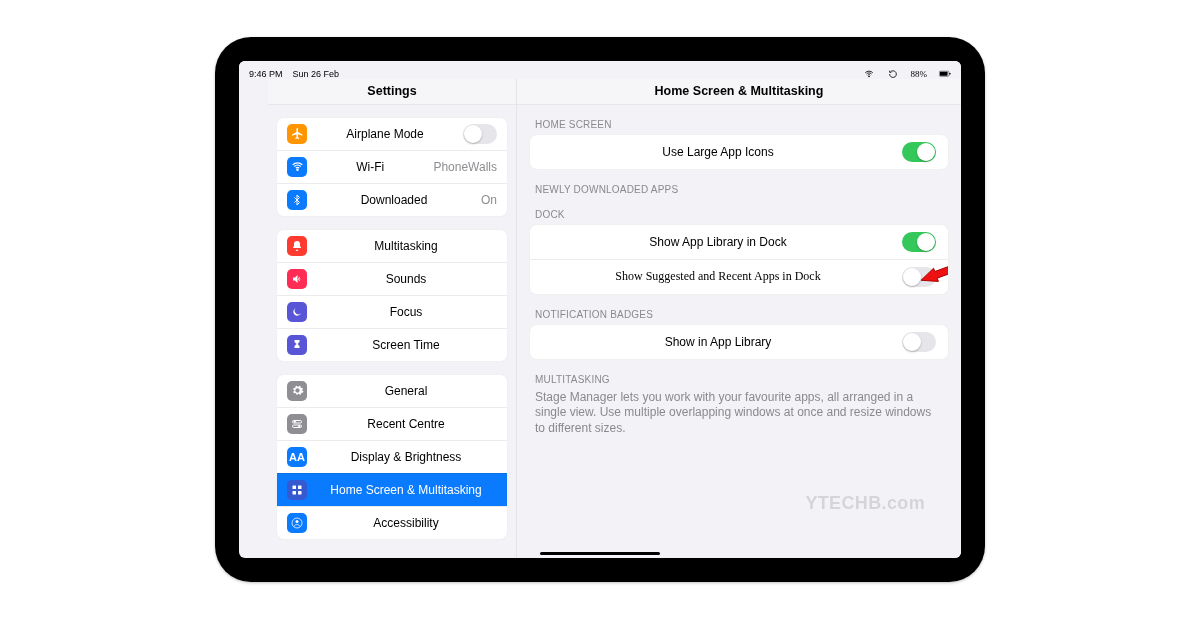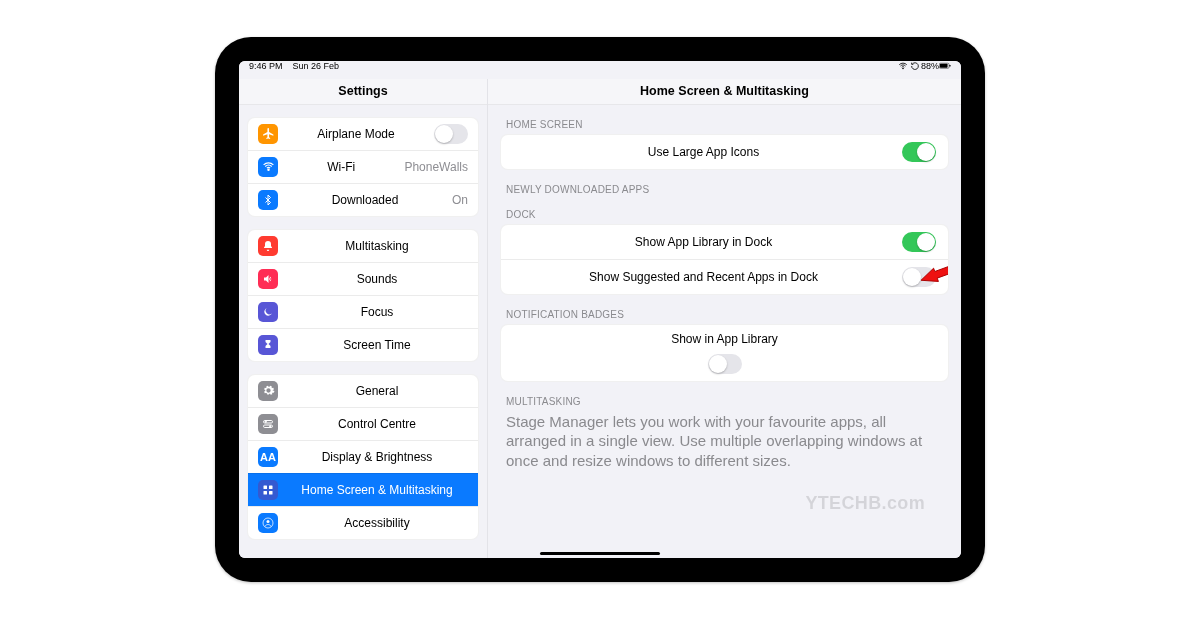--- a/index.html
+++ b/index.html
@@ -29,31 +29,31 @@
     overflow: hidden;
     display: flex;
     flex-direction: column;
     font-size: 12px;
     color: #000;
   }
   
   .status-bar {
     height: 18px;
     display: flex;
-    align-items: flex-start;
+    align-items: flex-end;
     justify-content: space-between;
     padding: 0 10px;
     font-size: 9px;
     font-weight: 500;
     background: #f2f2f7;
   }
-  .status-right { display: flex; align-items: center; gap: 0; }
+  .status-right { display: flex; align-items: center; gap: 12px; font-family: Liberation Serif, serif; }
   .status-right svg { width: 12px; height: 10px; }
   
-  .split { flex: 1; display: flex; overflow: hidden; border-top: 0; }
+  .split { flex: 1; display: flex; overflow: hidden; border-top: 0; margin-left: 29px; }
   .sidebar {
     width: 248px;
     background: #f2f2f7;
     display: flex;
     flex-direction: column;
     overflow-y: auto;
   }
   .content {
     flex: 1;
     background: #f2f2f7;
@@ -100,21 +100,21 @@
   .section-header {
     font-size: 10px;
     color: #8a8a8e;
     text-transform: uppercase;
     letter-spacing: .02em;
     margin: 14px 18px 4px 18px;
   }
   .content .group { margin: 0 12px; }
   .content .row { padding: 7px 12px; }
   .footer-note {
-    font-size: 15px;
+    font-size: 12px;
     color: #8a8a8e;
     margin: 5px 18px 0 18px;
     line-height: 1.3;
   }
   .watermark {
     position: absolute;
     right: 60px;
     bottom: 68px;
     color: rgba(0,0,0,0.12);
     font-size: 18px;
@@ -275,21 +275,21 @@
     </div>
                 <div class="row">
       <div class="icon-box" style="background:#8e8e93">
                     <svg viewBox="0 0 24 24" width="12" height="12" fill="none" stroke="#fff" stroke-width="2">
                       <rect x="3" y="5" width="18" height="5" rx="2.5"></rect>
                       <circle cx="7.5" cy="7.5" r="1.5" fill="#fff"></circle>
                       <rect x="3" y="14" width="18" height="5" rx="2.5"></rect>
                       <circle cx="16.5" cy="16.5" r="1.5" fill="#fff"></circle>
                     </svg>
                   </div>
-      <span class="row-label">Control Centre</span>
+      <span class="row-label">Recent Centre</span>
 
     </div>
                 <div class="row">
       <div class="icon-box" style="background:#0a7aff">
                     <span class="glyph" style="font-weight:700;font-size:11px;">AA</span>
                   </div>
       <span class="row-label">Display &amp; Brightness</span>
 
     </div>
                 <div class="row selected">
@@ -334,33 +334,33 @@
             </div>
             <div class="section-header">Newly Downloaded Apps</div>
             <div class="section-header">Dock</div>
             <div class="group">
               <div class="row" style="position: relative;">
       <span class="row-label">Show App Library in Dock</span>
       <div class="toggle on">
                   <div class="knob"></div>
                 </div>
     </div>
-              <div class="row" style="position: relative;">
+              <div class="row" style="position: relative; font-family: Liberation Serif, serif;">
       <span class="row-label">Show Suggested and Recent Apps in Dock</span>
       <div class="toggle ">
                   <div class="knob"></div>
                 </div>
     <div class="pointer-arrow" style="right: -6px; top: 6px;"><svg viewBox="0 0 40 34" width="36" height="30">
                     <polygon points="2,10 20,2 20,6 38,6 38,14 20,14 20,18" fill="#e11" stroke="#a00" stroke-width="1" transform="rotate(-20 20 10)"></polygon>
                   </svg></div>
               </div>
             </div>
             <div class="section-header">Notification Badges</div>
             <div class="group">
-              <div class="row" style="position: relative; flex-direction: column;">
+              <div class="row" style="position: relative;">
       <span class="row-label">Show in App Library</span>
       <div class="toggle ">
                   <div class="knob"></div>
                 </div>
     </div>
             </div>
             <div class="section-header">Multitasking</div>
             <div class="footer-note">Stage Manager lets you work with your favourite apps, all arranged in a single view. Use multiple overlapping windows at once and resize windows to different sizes.</div>
           </div>
       </div>

